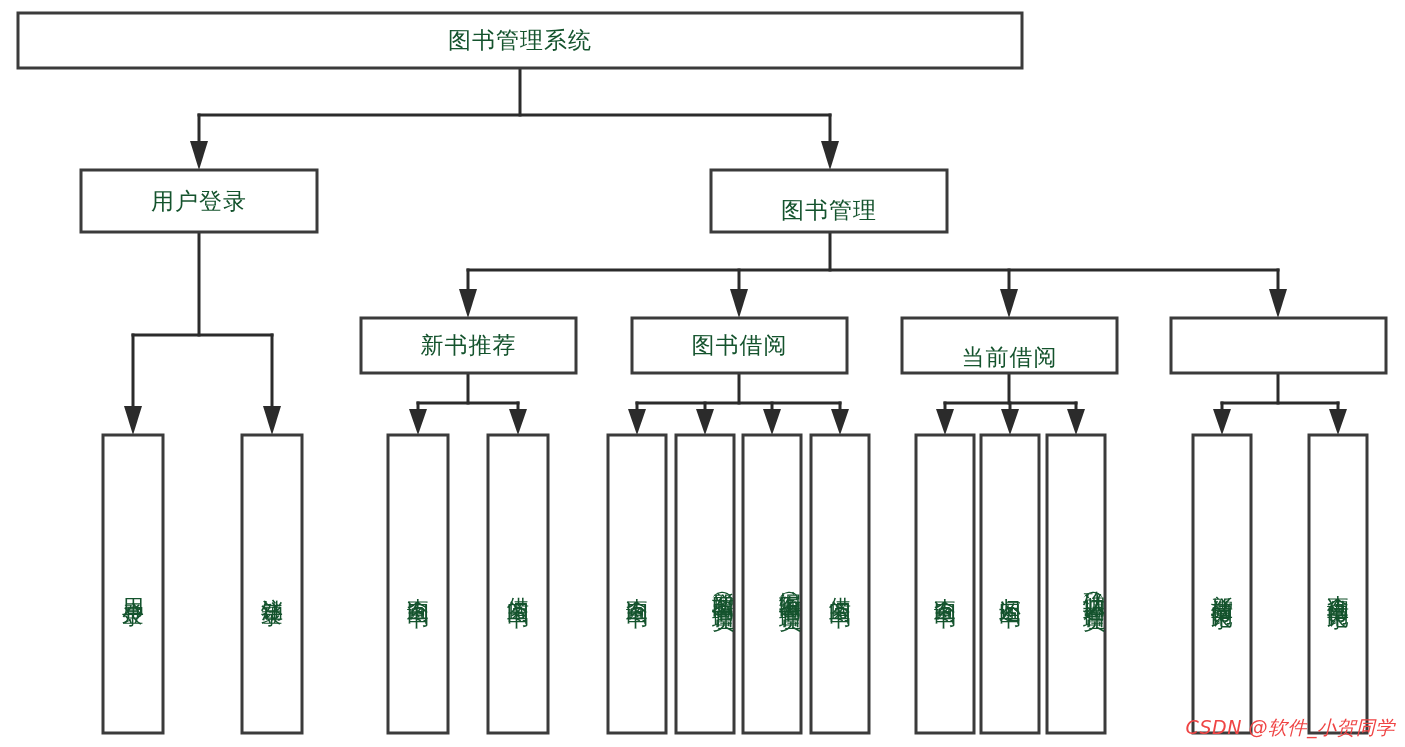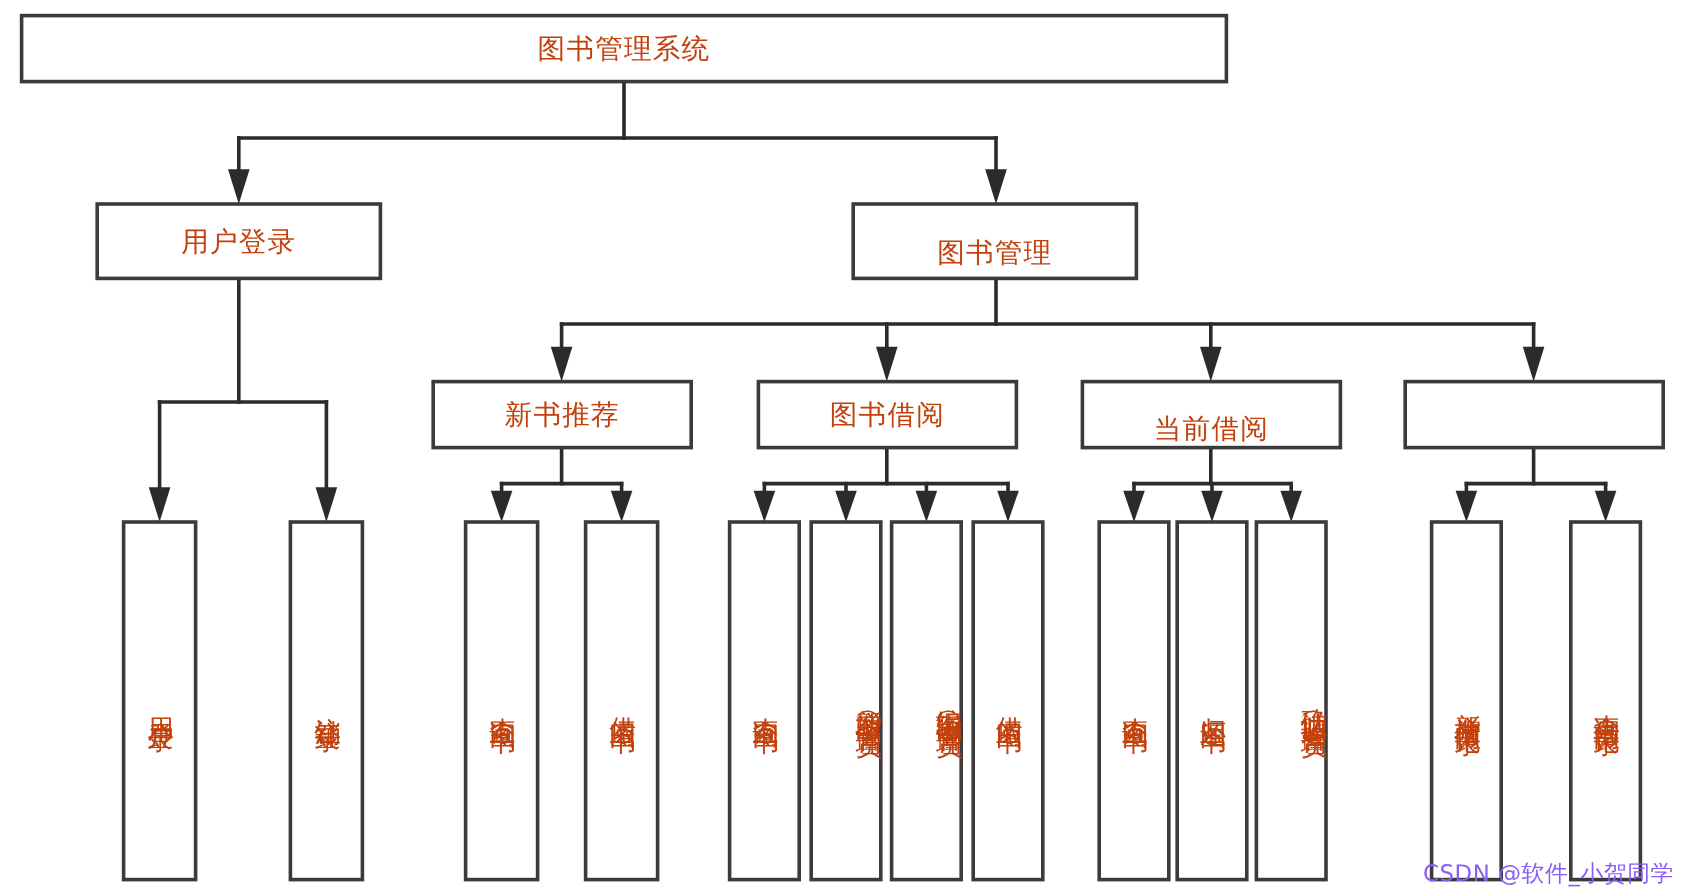--- a/index.html
+++ b/index.html
@@ -39,21 +39,21 @@
   }
   .arrow-head {
     fill: #2b2b2b;
     stroke: none;
   }
   .node-label {
     position: absolute;
     display: flex;
     align-items: center;
     justify-content: center;
-    color: #c2410c;
+    color: #14532d;
     font-family: "DejaVu Sans", "Liberation Sans", sans-serif;
     pointer-events: none;
     box-sizing: border-box;
   }
   .node-label.horizontal {
     writing-mode: horizontal-tb;
     font-size: 23px;
     letter-spacing: 1px;
   }
   .node-label.vertical {
@@ -62,25 +62,26 @@
     font-size: 22px;
     letter-spacing: 3px;
     line-height: 1;
     padding-top: 4px;
   }
   .watermark {
     position: absolute;
     right: 10px;
     bottom: 6px;
     font-size: 19px;
-    color: #8b5cf6;
+    color: #ef4444;
     font-family: "DejaVu Sans", "Liberation Sans", sans-serif;
     letter-spacing: 0.5px;
     white-space: nowrap;
     pointer-events: none;
+    font-style: italic;
   }
 </style>
 </head>
 <body>
 
 <div id="diagram-root">
 
   <svg id="diagram-svg" viewBox="0 0 1405 747">
 
     <g>

